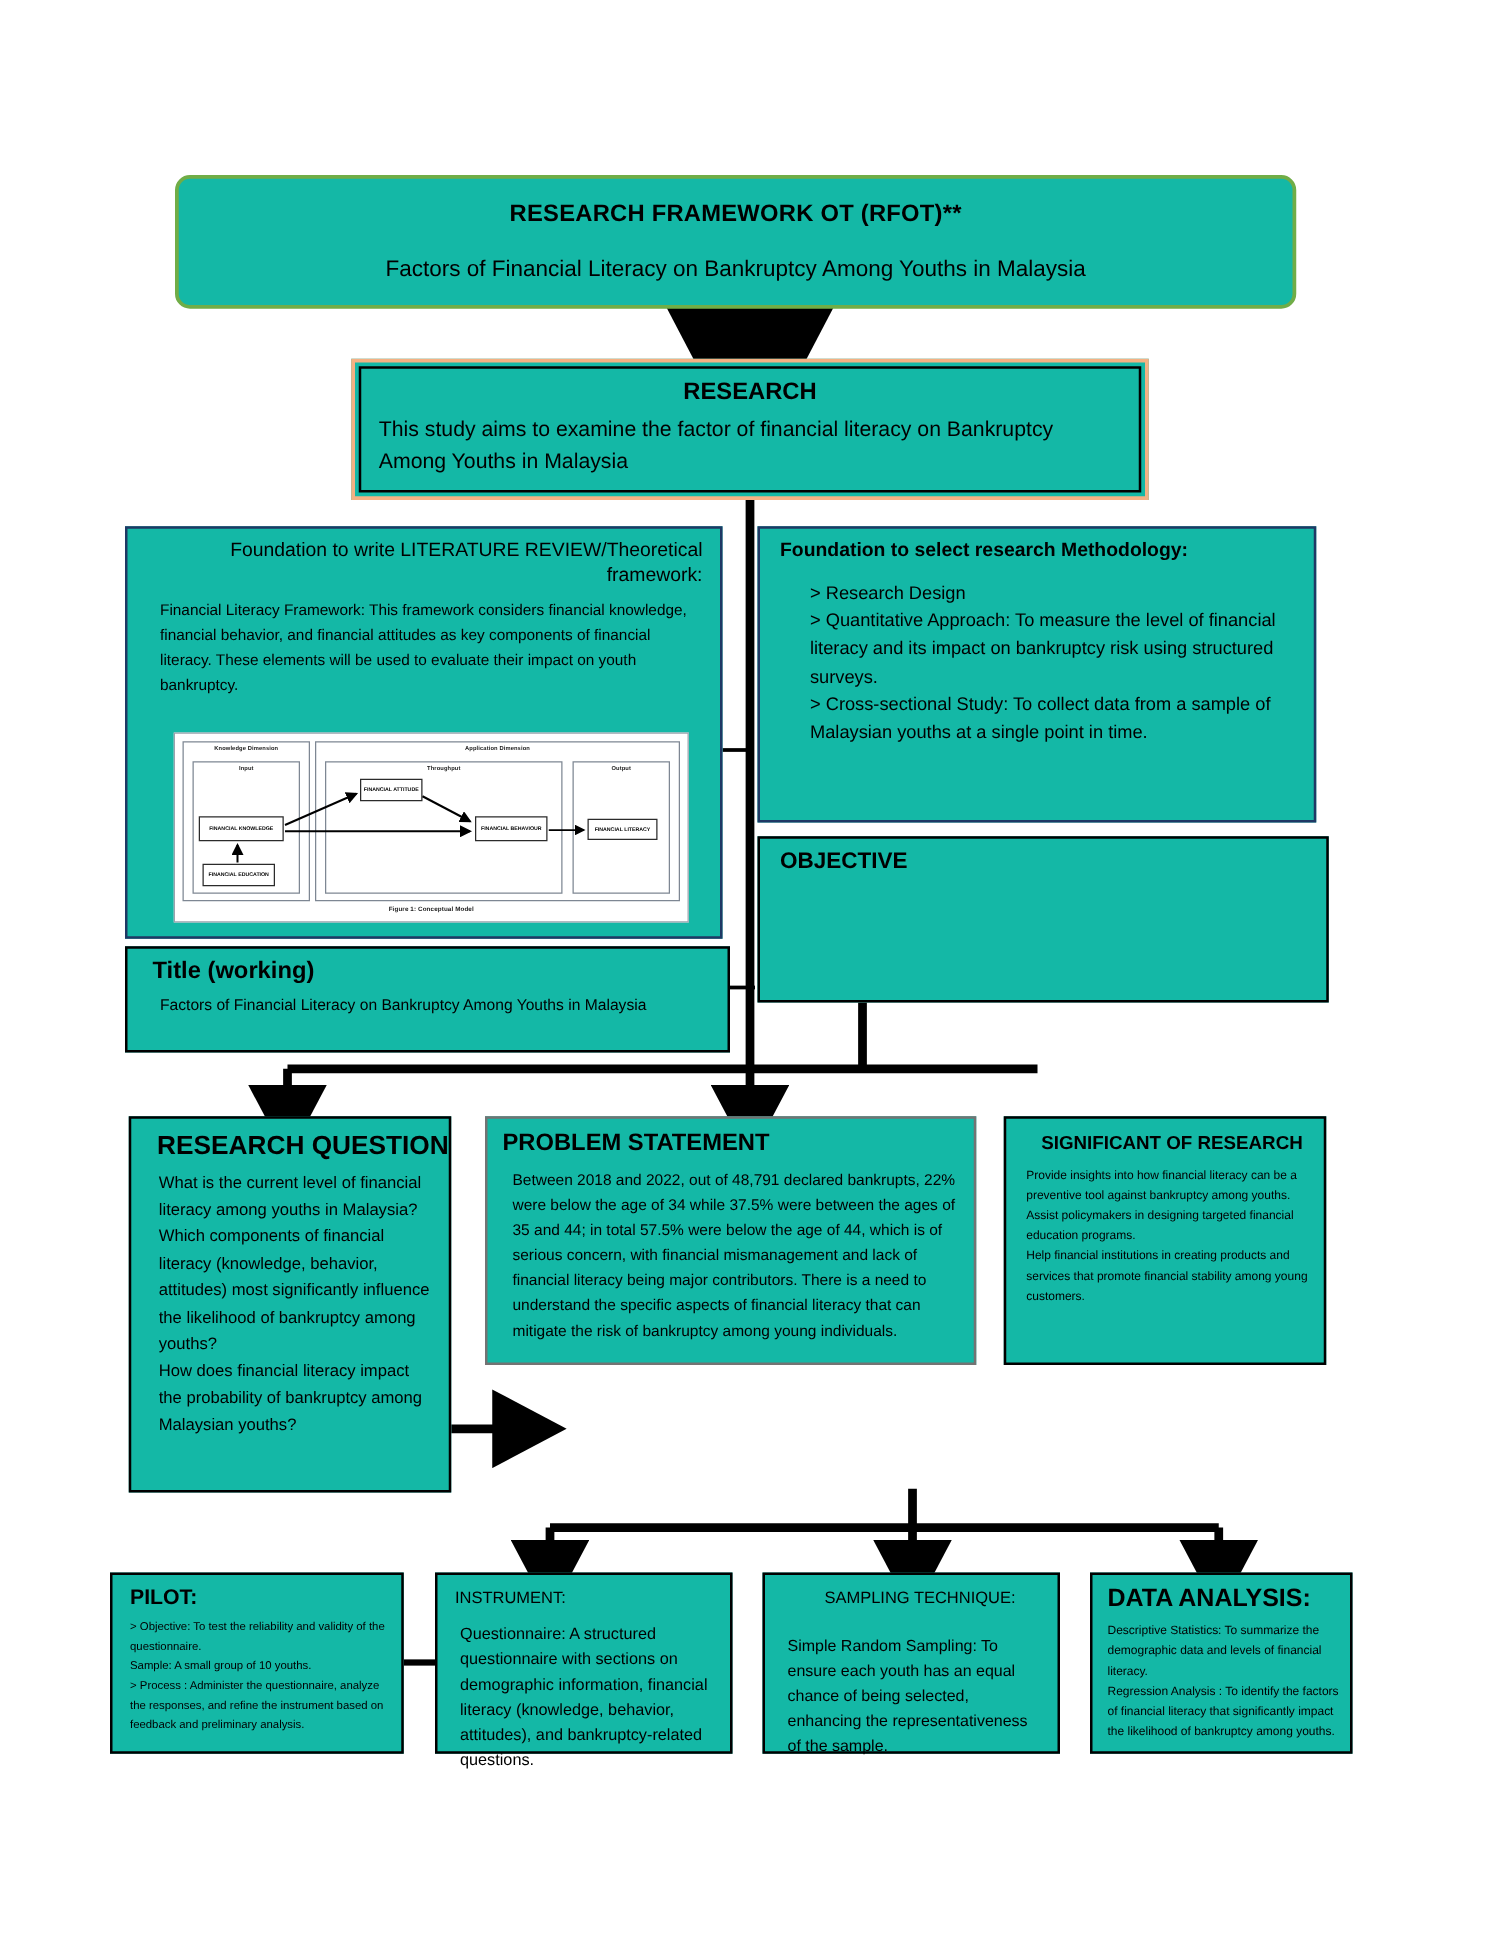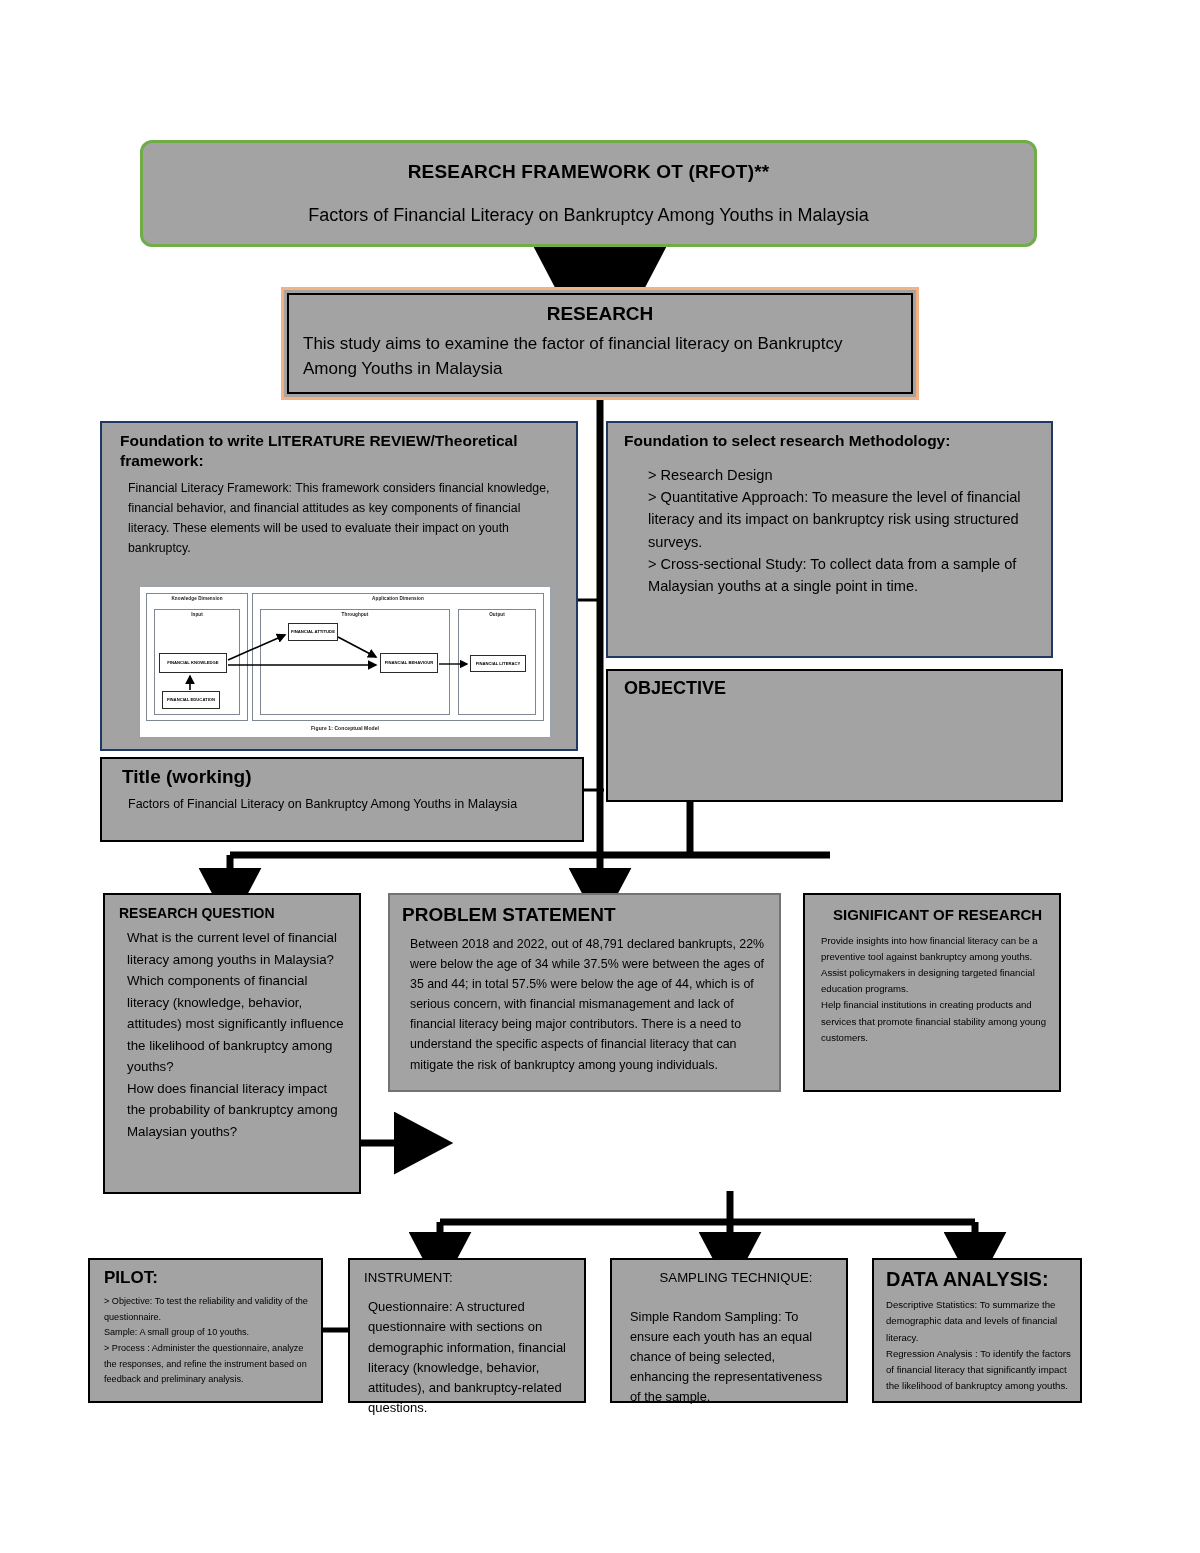--- a/index.html
+++ b/index.html
@@ -1,36 +1,36 @@
 <!DOCTYPE html>
 <html><head>
 <meta charset="utf-8">
 <style>
   html,body{margin:0;padding:0;background:#ffffff;}
   body{width:1200px;height:1553px;position:relative;
        font-family:"Liberation Sans", sans-serif;color:#000;
        -webkit-font-smoothing:none;}
   .page{position:absolute;inset:0;}
-  .box{position:absolute;box-sizing:border-box;background:#a3a3a3;}
+  .box{position:absolute;box-sizing:border-box;background:#14b8a6;}
 
   
   #hdr{left:140px;top:140px;width:897px;height:107px;border:3px solid #70ad47;border-radius:12px;
        display:flex;flex-direction:column;align-items:center;justify-content:center;}
   #hdr .t1{font-size:19px;font-weight:bold;letter-spacing:.2px;}
   #hdr .t2{font-size:18px;margin-top:22px;}
 
   
   #research{left:281px;top:287px;width:638px;height:113px;border:3px solid #f4b183;}
   #research .inner{position:absolute;inset:3px;border:2px solid #000;padding:8px 14px;box-sizing:border-box;}
   #research .t1{font-size:19px;font-weight:bold;text-align:center;}
   #research .t2{font-size:17px;line-height:1.45;margin-top:7px;}
 
   
   #lit{left:100px;top:421px;width:478px;height:330px;border:2px solid #1f3864;}
-  #lit .h{font-size:15.5px;font-weight:bold;padding:8px 14px 0 18px;line-height:1.3;}
+  #lit .h{font-size:15.5px;font-weight:normal;padding:8px 14px 0 18px;line-height:1.3;text-align:right;}
   #lit .p{font-size:12.3px;line-height:1.62;padding:8px 16px 0 26px;}
 
   
   #cm{position:absolute;left:37px;top:163px;width:410px;height:150px;border:1px solid #9aa2ad;background:#fff;}
   #cm .lbl{position:absolute;font-size:4.6px;font-weight:bold;text-align:center;color:#1a1a1a;letter-spacing:.1px;}
   #cm .bx{position:absolute;border:1px solid #2b2b2b;background:#fff;display:flex;align-items:center;justify-content:center;text-align:center;font-size:4.2px;font-weight:bold;line-height:1.25;padding:1px;box-sizing:border-box;}
   #cm .pane{position:absolute;border:1px solid #7e8793;box-sizing:border-box;}
 
   
   #meth{left:606px;top:421px;width:447px;height:237px;border:2px solid #1f3864;}
@@ -42,21 +42,21 @@
   #obj .h{font-size:18px;font-weight:bold;padding:7px 0 0 16px;}
   #obj .p{font-size:11.6px;line-height:1.62;padding:7px 12px 0 24px;}
 
   
   #title{left:100px;top:757px;width:484px;height:85px;border:2px solid #000;}
   #title .h{font-size:19px;font-weight:bold;padding:7px 16px 0 20px;}
   #title .p{font-size:12.5px;line-height:1.6;padding:6px 12px 0 26px;}
 
   
   #rq{left:103px;top:893px;width:258px;height:301px;border:2px solid #000;}
-  #rq .h{font-size:14px;font-weight:bold;padding:10px 0 0 14px;}
+  #rq .h{font-size:21px;font-weight:bold;padding:10px 0 0 14px;text-align:right;}
   #rq .p{font-size:13.3px;line-height:1.62;padding:6px 10px 0 22px;}
 
   
   #ps{left:388px;top:893px;width:393px;height:199px;border:2px solid #737373;}
   #ps .h{font-size:19px;font-weight:bold;padding:9px 0 0 12px;}
   #ps .p{font-size:12.4px;line-height:1.62;padding:8px 14px 0 20px;}
 
   
   #sig{left:803px;top:893px;width:258px;height:199px;border:2px solid #000;}
   #sig .h{font-size:15px;font-weight:bold;padding:11px 0 0 28px;}

